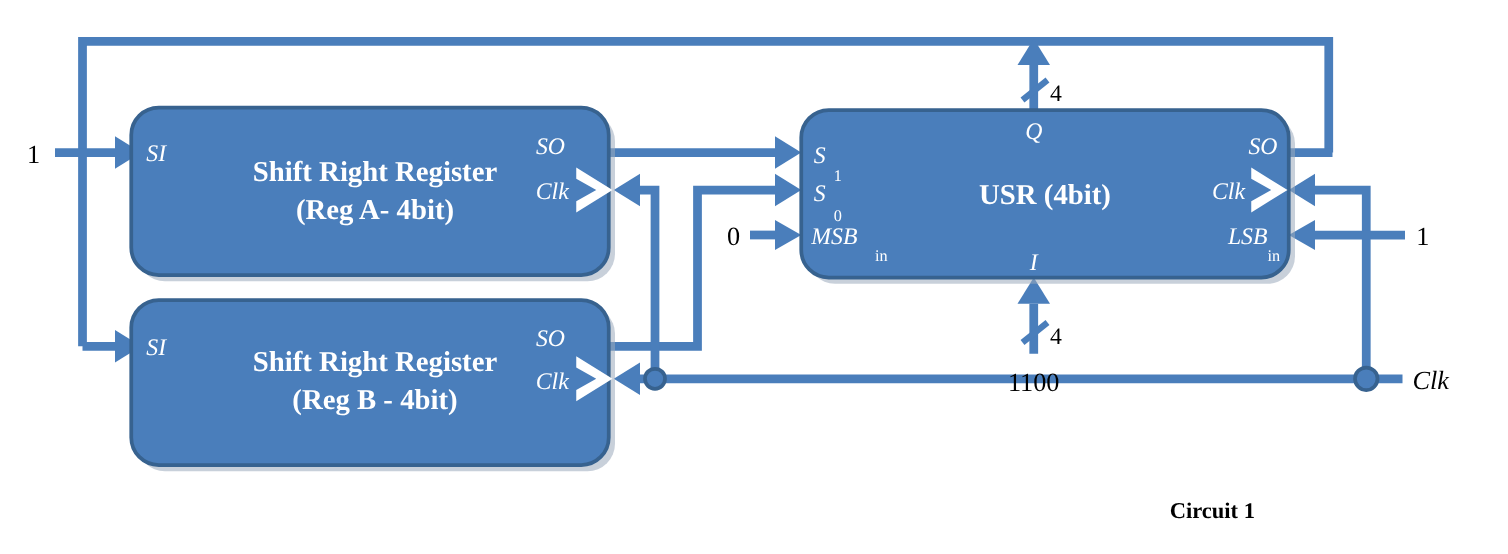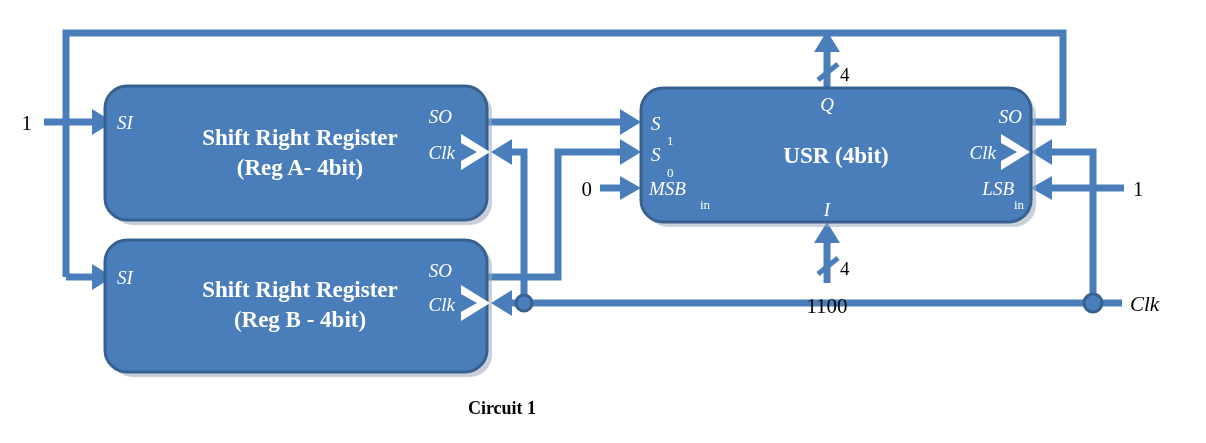--- a/index.html
+++ b/index.html
@@ -87,21 +87,21 @@
   }
   .bus-slash {
     stroke: #4a7ebb;
     stroke-width: 5;
   }
   .caption {
     position: absolute;
     left: 0;
     top: 398px;
     width: 1004px;
-    text-align: center;
+    text-align: right;
     font-family: "Liberation Serif", "DejaVu Serif", serif;
     font-weight: bold;
     font-size: 18px;
     color: #000000;
   }
 </style>
 </head>
 <body>
 
 <div id="figure">

